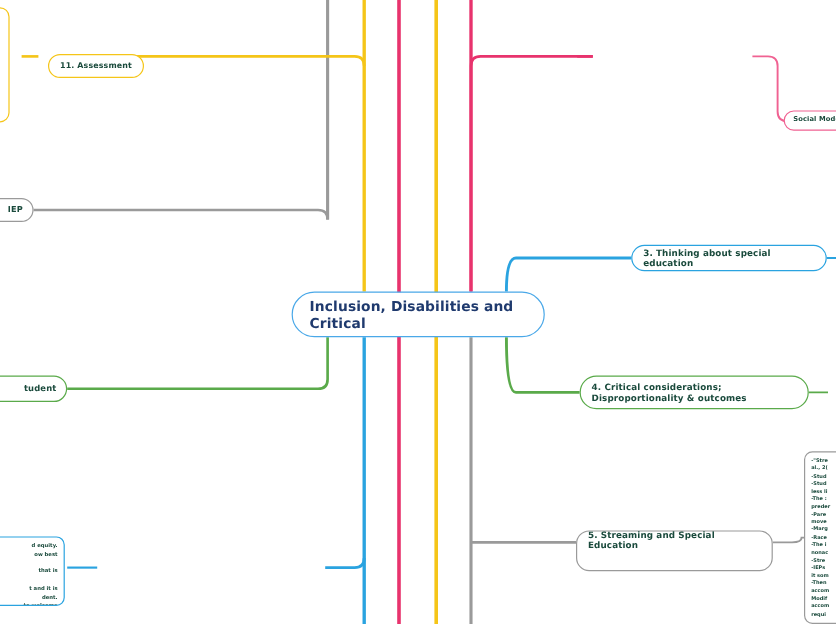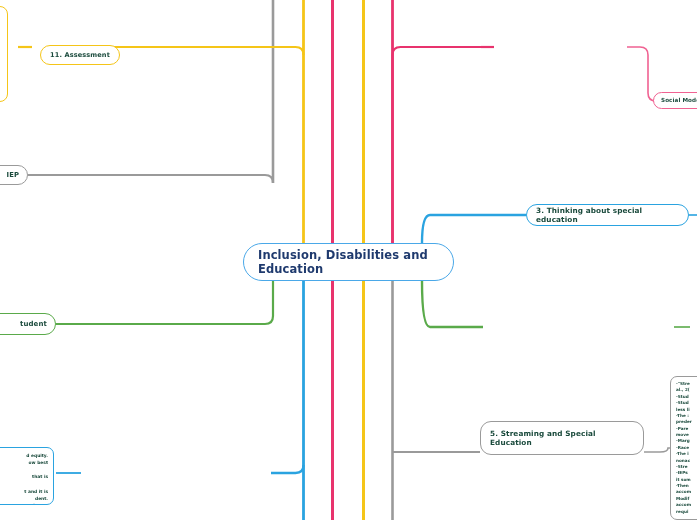--- a/index.html
+++ b/index.html
@@ -97,26 +97,27 @@
     width: 191px;
     height: 28px;
     border-radius: 14px;
     border-color: #5aaa4a;
     padding: 0 9px;
   }
   #node-4 .label { font-size: 7.3px; }
 
   #node-5 {
     left: 480px;
-    top: 421px;
+    top: 442px;
     width: 164px;
     height: 22px;
     border-radius: 11px;
     border-color: #9a9a9a;
     padding: 16px 9px;
+    align-items: flex-end;
   }
   #node-5 .label { font-size: 7.3px; }
 
   
   #node-11 {
     left: 40px;
     top: 45px;
     width: 80px;
     height: 20px;
     border-radius: 10px;
@@ -250,32 +251,35 @@
 
     <path d="M273 281 L273 316 Q273 324 265 324 L56 324" stroke="#5aaa4a" stroke-width="2.2"></path>
 
     <path d="M303.5 465 Q303.5 473 295.5 473 L271 473" stroke="#2aa3e0" stroke-width="2.4"></path>
     <path d="M81 473 L56 473" stroke="#2aa3e0" stroke-width="1.8"></path>
   </svg>
 
   <div id="clip-box-topleft"></div>
 
   <div class="node" id="root-node">
-    <span class="label">Inclusion, Disabilities and Education</span>
+    <span class="label">Inclusion, Disabilities and Critical</span>
   </div>
 
 
   <div class="node" id="node-2a">
     <span class="label">Social Model</span>
   </div>
 
   <div class="node" id="node-3">
     <span class="label">3. Thinking about special education</span>
   </div>
 
+  <div class="node" id="node-4">
+    <span class="label">4. Critical considerations; Disproportionality &amp; outcomes</span>
+  </div>
 
   <div class="node" id="node-5">
     <span class="label">5. Streaming and Special Education</span>
   </div>
 
   <div class="node" id="node-11">
     <span class="label">11. Assessment</span>
   </div>
 
   <div class="node" id="node-iep">

